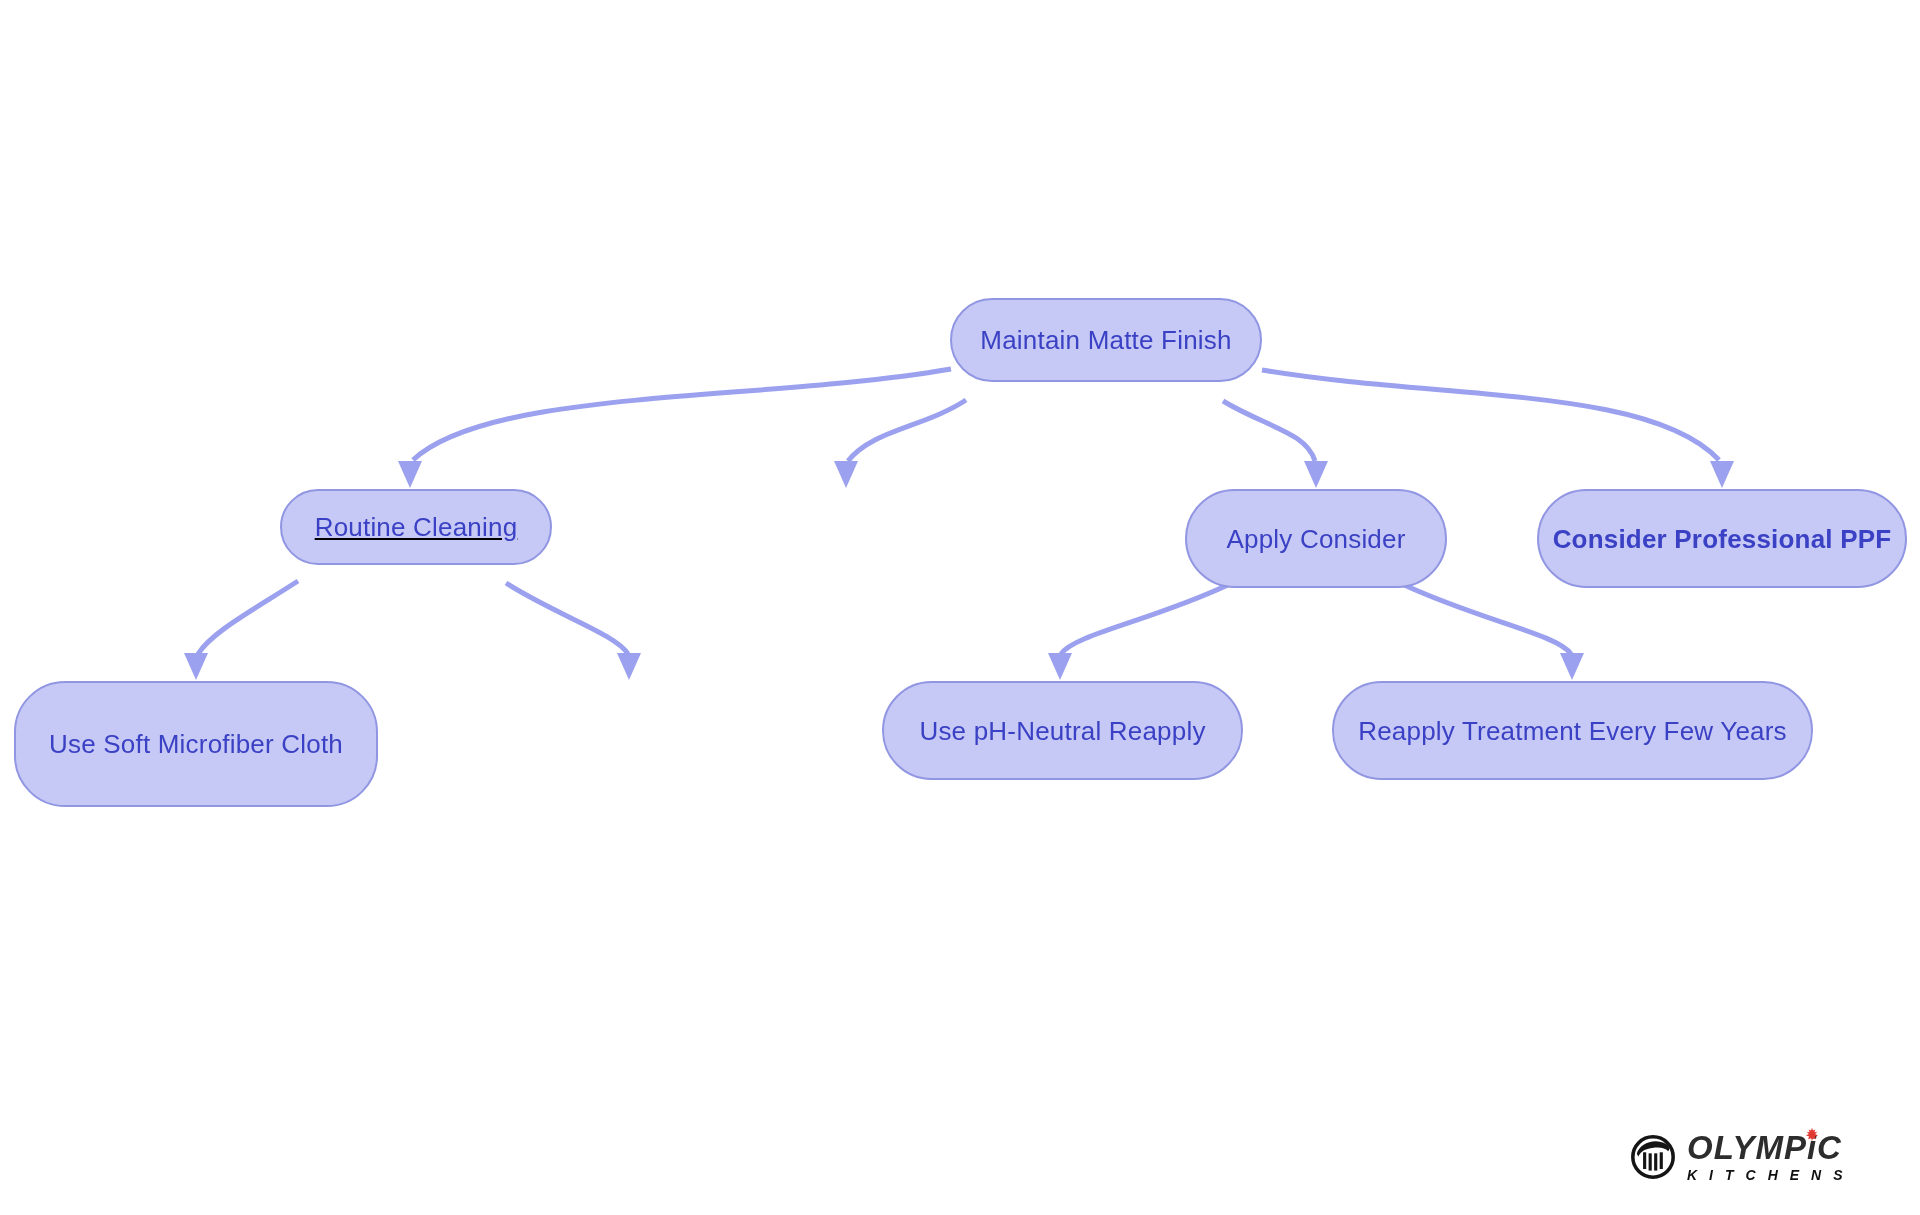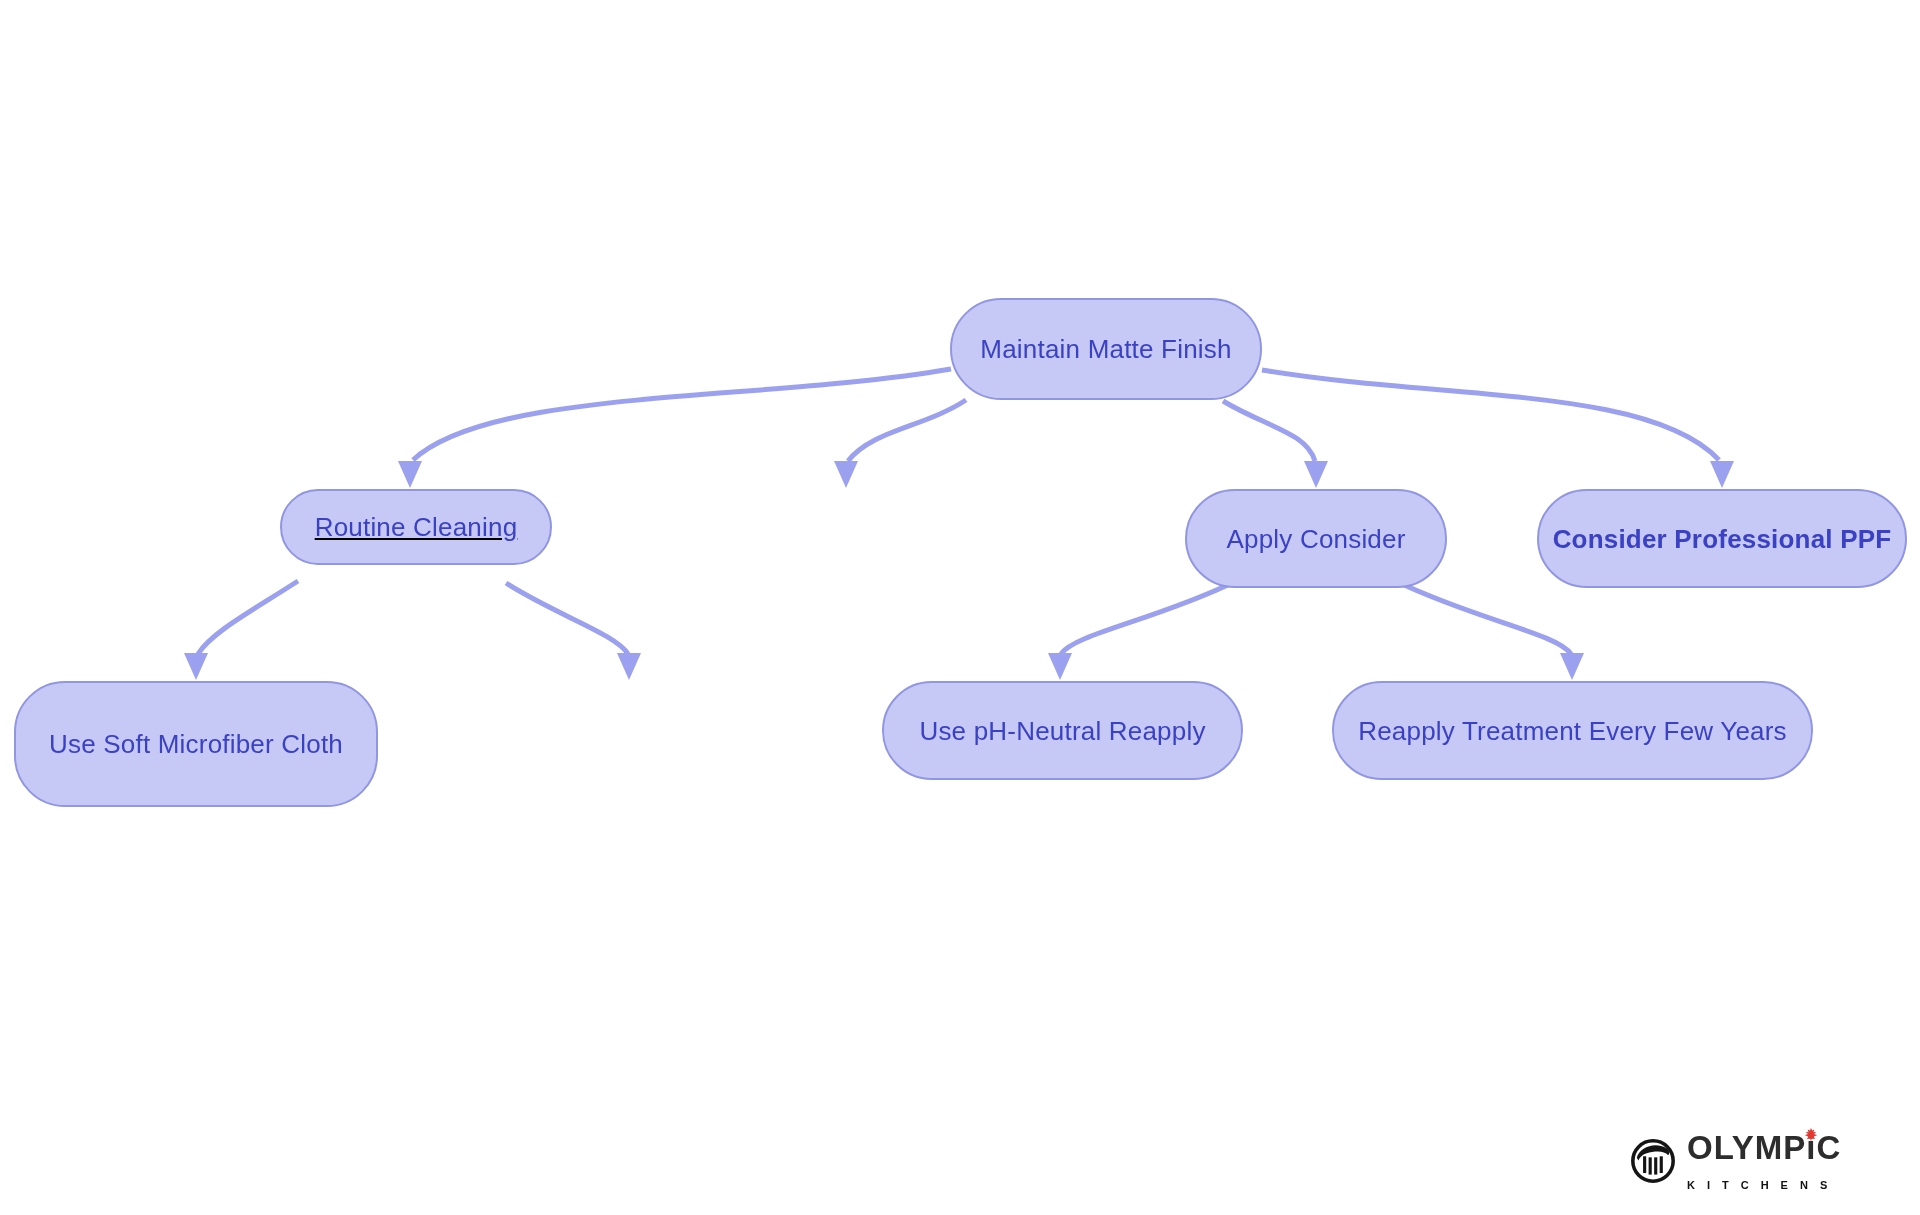--- a/index.html
+++ b/index.html
@@ -51,20 +51,21 @@
     letter-spacing: 0.2px;
   }
   
   .logo {
     position: absolute;
     left: 1630px;
     top: 1131px;
     display: flex;
     align-items: center;
     gap: 11px;
+    font-style: italic;
   }
   .logo-emblem { width: 46px; height: 46px; display: block; }
   .logo-text { display: flex; flex-direction: column; }
   .brand-line {
     color: var(--brand-text, #2d2d2d);
     font-size: 33px;
     font-weight: 600;
     line-height: 1;
     letter-spacing: 1px;
     white-space: nowrap;
@@ -73,25 +74,25 @@
   .brand-i svg {
     position: absolute;
     top: -4px;
     left: 50%;
     transform: translateX(-50%);
     width: 15px;
     height: 15px;
   }
   .sub-line {
     color: var(--kitchens-text, #111111);
-    font-size: 11px;
+    font-size: 14px;
     font-weight: 700;
     letter-spacing: 12px;
     line-height: 1;
-    margin-top: 16px;
+    margin-top: 4px;
     white-space: nowrap;
   }
   .maple-leaf { fill: var(--maple-leaf, #e03a33); }
 </style>
 </head>
 <body>
 
 <div class="canvas">
 
   <svg class="edges" viewBox="0 0 1920 1215">
@@ -114,21 +115,21 @@
     <path class="edge-path" d="M506,583 C556,615 616,634 628,654" stroke="#9ba1ee"></path>
     <polygon class="edge-arrow" points="617,653 641,653 629,680" fill="#9ba1ee"></polygon>
 
     <path class="edge-path" d="M1232,583 C1155,620 1074,634 1061,654" stroke="#9ba1ee"></path>
     <polygon class="edge-arrow" points="1048,653 1072,653 1060,680" fill="#9ba1ee"></polygon>
 
     <path class="edge-path" d="M1400,583 C1478,620 1558,634 1571,654" stroke="#9ba1ee"></path>
     <polygon class="edge-arrow" points="1560,653 1584,653 1572,680" fill="#9ba1ee"></polygon>
   </svg>
 
-  <div class="node" style="left:950px; top:298px; width:312px; height:102px;">
+  <div class="node" style="left:950px; top:298px; width:312px; height:84px;">
     <span class="node-label">Maintain Matte Finish</span>
   </div>
 
   <div class="node" style="left:280px; top:489px; width:272px; height:76px;text-decoration:underline;">
     <span class="node-label">Routine Cleaning</span>
   </div>
 
 
   <div class="node" style="left:1185px; top:489px; width:262px; height:99px;">
     <span class="node-label">Apply Consider</span>

